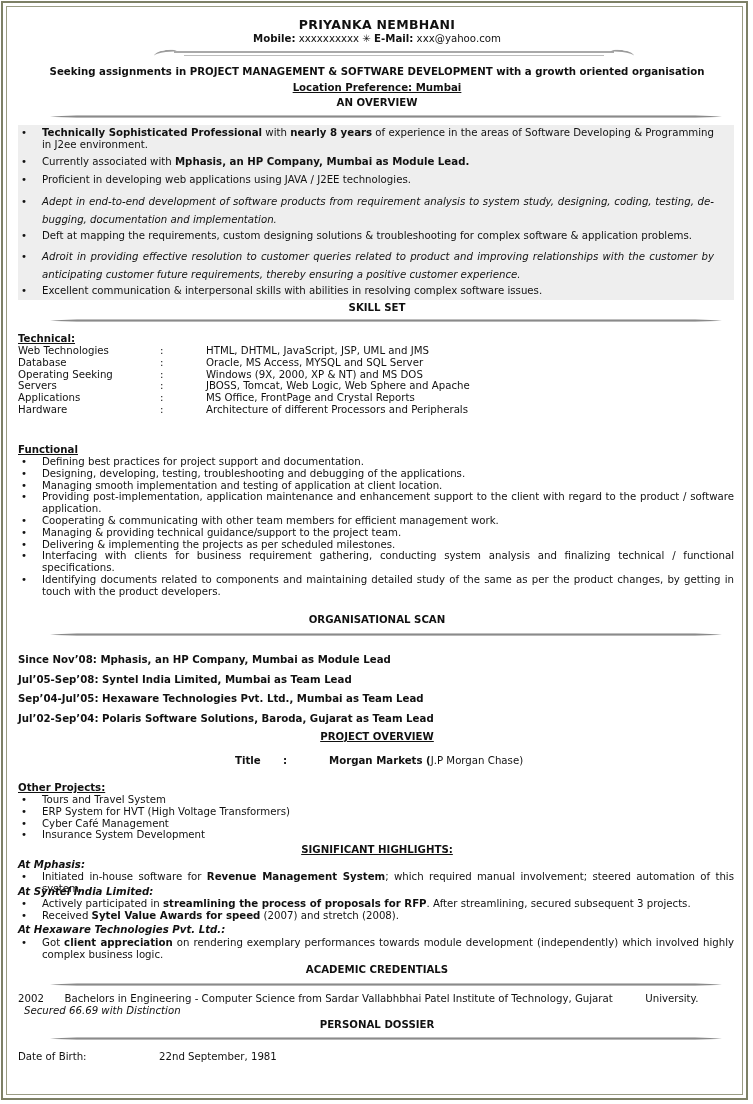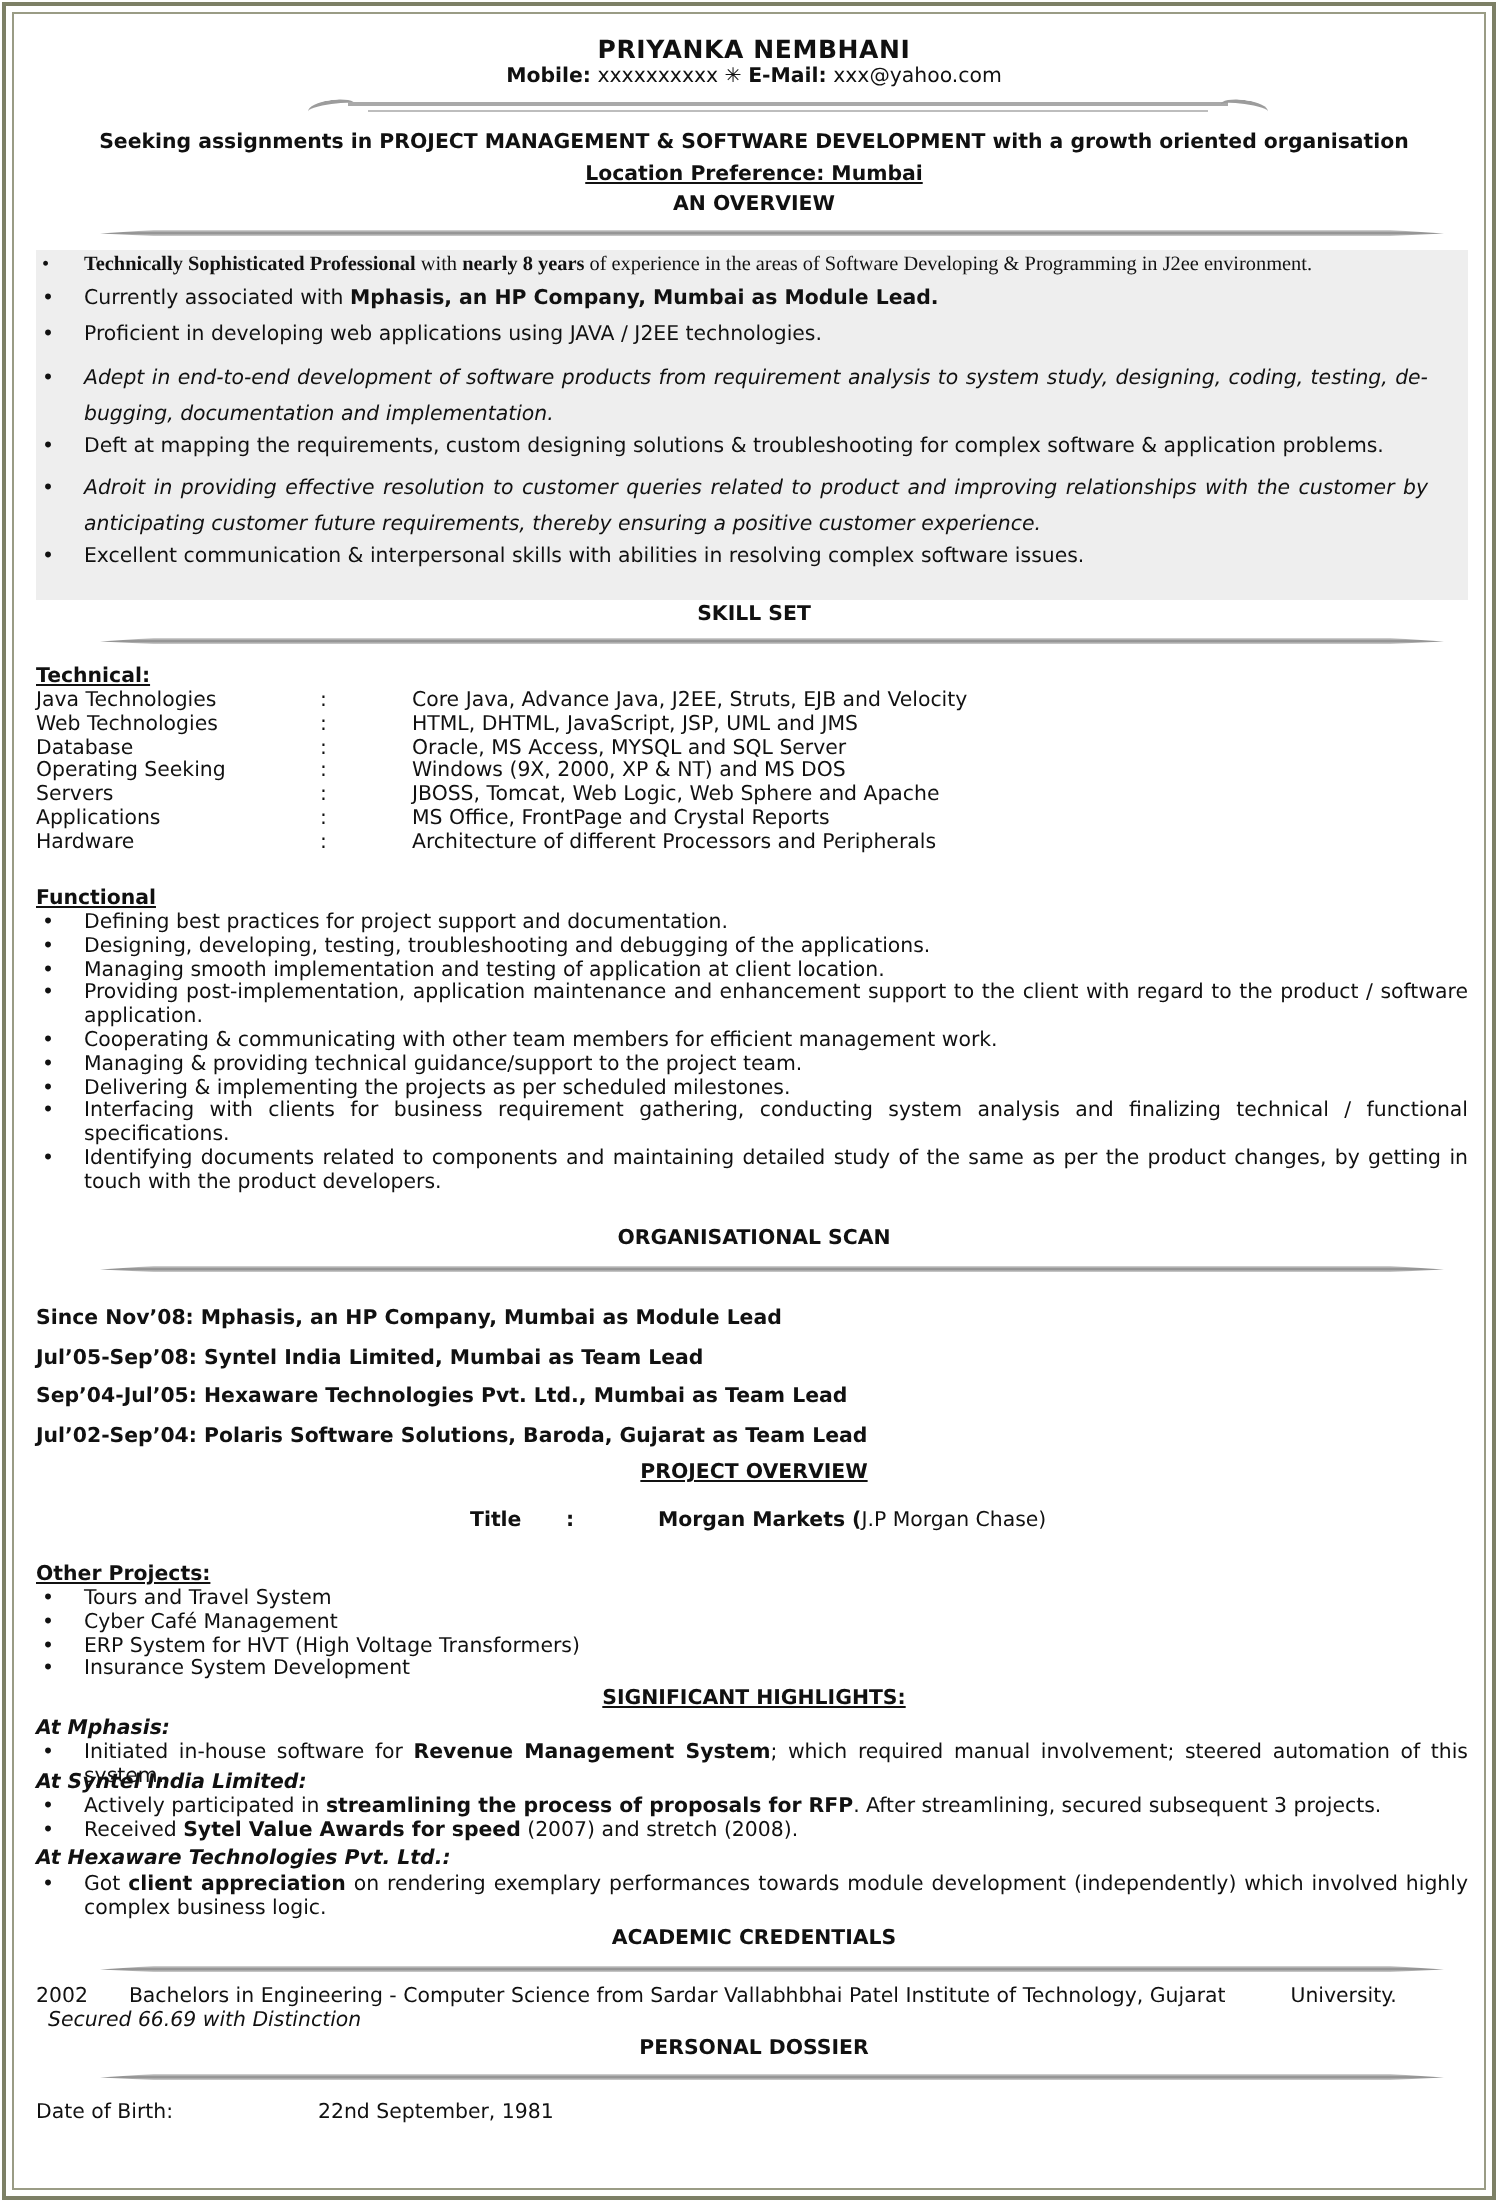--- a/index.html
+++ b/index.html
@@ -68,43 +68,38 @@
 
   <div class="abs seek">Seeking assignments in PROJECT MANAGEMENT &amp; SOFTWARE DEVELOPMENT with a growth oriented organisation</div>
   <div class="abs loc">Location Preference: Mumbai</div>
   <div class="sec-title" style="top:97px;">AN OVERVIEW</div>
   <div class="deco-line" style="left:32px; width:672px; top:114px;">
       <div class="bar"></div>
     </div>
 
   <div class="overview-box">
     <ul class="bullets ov" style="position:absolute; left:0; top:2px; width:696px; margin:0;">
-      <li style="margin-bottom:5px;font-family:Liberation Serif, serif;"><span class="bold">Technically Sophisticated Professional</span><span> with </span><span class="bold">nearly 8 years</span><span> of experience in the areas of Software Developing &amp; Programming in J2ee environment.</span></li>
+      <li style="margin-bottom:5px;"><span class="bold">Technically Sophisticated Professional</span><span> with </span><span class="bold">nearly 8 years</span><span> of experience in the areas of Software Developing &amp; Programming in J2ee environment.</span></li>
       <li><span>Currently associated with </span><span class="bold">Mphasis, an HP Company, Mumbai as Module Lead.</span></li>
       <li><span>Proficient in developing web applications using JAVA / J2EE technologies.</span></li>
       <li class="double"><span>Adept in end-to-end development of software products from requirement analysis to system study, designing, coding, testing, de-bugging, documentation and implementation.</span></li>
       <li style="margin-top:0;"><span>Deft at mapping the requirements, custom designing solutions &amp; troubleshooting for complex software &amp; application problems.</span></li>
       <li class="double"><span>Adroit in providing effective resolution to customer queries related to product and improving relationships with the customer by anticipating customer future requirements, thereby ensuring a positive customer experience.</span></li>
       <li><span>Excellent communication &amp; interpersonal skills with abilities in resolving complex software issues.</span></li>
     </ul>
   </div>
 
   <div class="sec-title" style="top:302px;">SKILL SET</div>
   <div class="deco-line" style="left:32px; width:672px; top:318px;">
       <div class="bar"></div>
     </div>
 
   <div style="position:absolute; left:0; top:333px;" class="bold ul">Technical:</div>
   <table class="tech-table">
     <tbody>
-      <tr>
-          <td class="k">Java Technologies</td>
-          <td class="c">:</td>
-          <td>Core Java, Advance Java, J2EE, Struts, EJB and Velocity</td>
-        </tr>
       <tr>
           <td class="k">Web Technologies</td>
           <td class="c">:</td>
           <td>HTML, DHTML, JavaScript, JSP, UML and JMS</td>
         </tr>
       <tr>
           <td class="k">Database</td>
           <td class="c">:</td>
           <td>Oracle, MS Access, MYSQL and SQL Server</td>
         </tr>
@@ -158,22 +153,22 @@
 
   <div style="position:absolute; top:755px; left:217px;" class="bold">Title</div>
   <div style="position:absolute; top:755px; left:265px;" class="bold">:</div>
   <div style="position:absolute; top:755px; left:311px;">
     <span class="bold">Morgan Markets (</span><span>J.P Morgan Chase)</span>
   </div>
 
   <div style="position:absolute; left:0; top:782px;" class="bold ul">Other Projects:</div>
   <ul class="bullets func" style="position:absolute; left:0; top:794px; width:716px;">
     <li>Tours and Travel System</li>
+    <li>ERP System for HVT (High Voltage Transformers)</li>
     <li>Cyber Café Management</li>
-    <li>ERP System for HVT (High Voltage Transformers)</li>
     <li>Insurance System Development</li>
   </ul>
 
   <div class="sec-title ul" style="top:844px;">SIGNIFICANT HIGHLIGHTS:</div>
 
   <div style="position:absolute; left:0; top:859px;" class="bold"><i>At Mphasis:</i></div>
   <ul class="bullets func" style="position:absolute; left:0; top:871px; width:716px;">
     <li><span>Initiated in-house software for </span><span class="bold">Revenue Management System</span><span>; which required manual involvement; steered automation of this system.</span></li>
   </ul>
 

